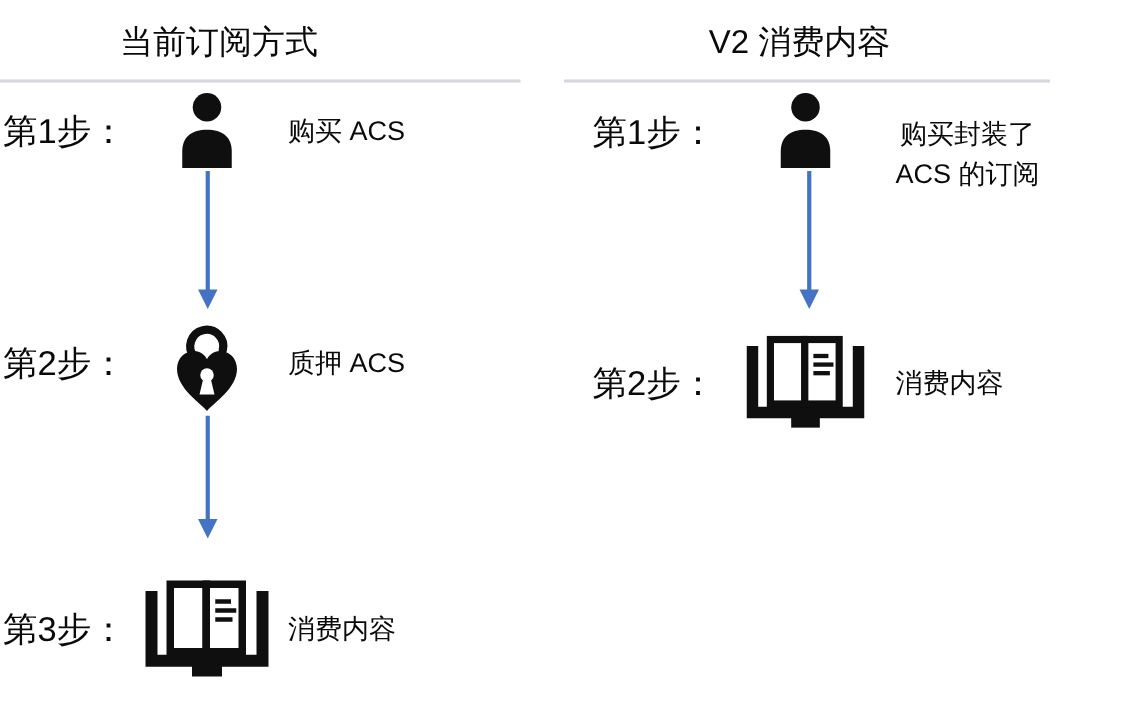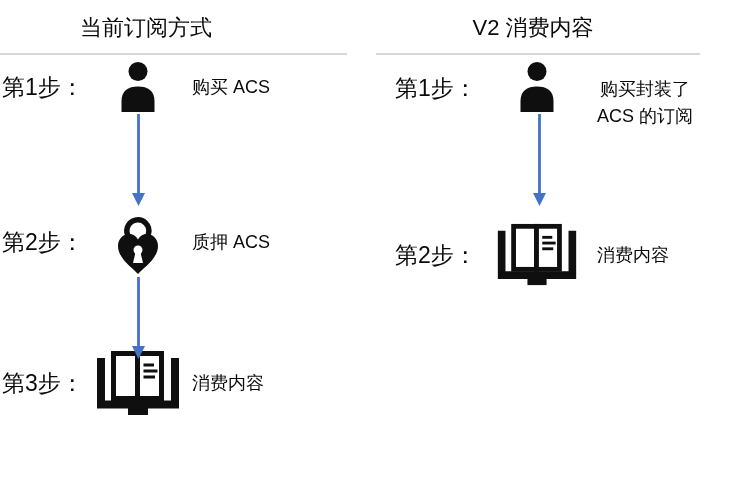--- a/index.html
+++ b/index.html
@@ -18,21 +18,21 @@
   .divider-left  { left:0;     width:347px; }
   .divider-right { left:376px; width:369px; }
 
   .step { position:absolute; display:flex; align-items:center; white-space:nowrap; }
   .step-label { width:86px; font-size:23px; line-height:28px; }
   .step-icon  { width:100px; display:flex; justify-content:center; align-items:center; color:var(--icon,#0f0f0f); }
   .step-text  { font-size:18px; line-height:27px; padding-left:4px; }
 
   .l1 { left:2px; top:60px;  height:54px; }
   .l2 { left:2px; top:206px; height:72px; }
-  .l3 { left:2px; top:348px; height:70px; }
+  .l3 { left:2px; top:384px; height:70px; }
 
   .r1 { left:395px; top:60px;  height:72px; align-items:flex-start; }
   .r1 .step-label { margin-top:14px; }
   .r1 .step-icon  { margin-top:2px; }
   .r1 .step-text  { margin-top:16px; }
   .r2 { left:395px; top:222px; height:66px; }
   .r1 .step-icon, .r2 .step-icon { width:112px; }
   .two-line span { display:block;text-align:center; }
 
   .arrow { position:absolute; color:var(--arrow,#4472c4); line-height:0; }

